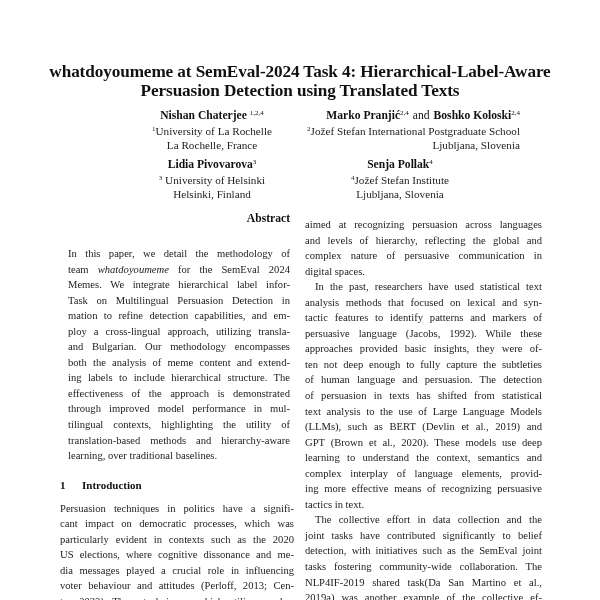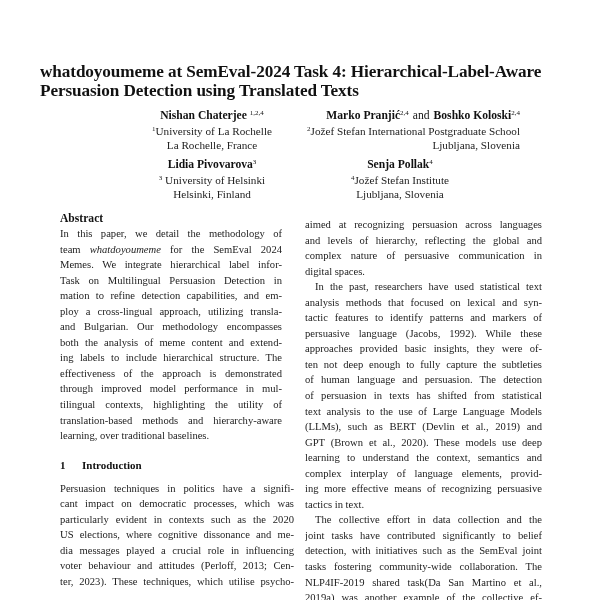--- a/index.html
+++ b/index.html
@@ -1,25 +1,25 @@
 <!DOCTYPE html>
 <html><head>
 <meta charset="utf-8">
 <style>
   html, body { margin: 0; padding: 0; background: #ffffff; }
   body { width: 600px; height: 600px; overflow: hidden; position: relative; font-family: "Liberation Serif", "DejaVu Serif", serif; color: #1a1a1a; }
   .page { position: absolute; left: 0; top: 0; width: 600px; height: 600px; background: #fff; }
-  .title { position: absolute; left: 40px; width: 520px; top: 62px; font-weight: bold; font-size: 17.2px; line-height: 19px; color: #111; letter-spacing: -0.1px; }
+  .title { position: absolute; left: 40px; width: 520px; top: 62px; text-align: center; font-weight: bold; font-size: 17.2px; line-height: 19px; color: #111; letter-spacing: -0.1px; }
   .title div { white-space: nowrap; }
   .author-block { position: absolute; text-align: center; font-size: 11.2px; line-height: 14.6px; color: #222; white-space: nowrap; }
   .author-name { font-weight: bold; font-size: 11.6px; color: #111; margin-top: 9px; }
   .author-name sup, .aff sup { font-weight: normal; font-size: 7px; vertical-align: 4px; line-height: 0; }
   .and { font-weight: normal; margin: 0 4px; }
   .col { position: absolute; font-size: 10.6px; line-height: 15.55px; color: #222; }
-  .abstract-head { text-align: left; font-weight: bold; font-size: 11.6px; line-height: 14px; margin-bottom: 0; color: #111; }
+  .abstract-head { text-align: right; font-weight: bold; font-size: 11.6px; line-height: 14px; margin-bottom: 20px; color: #111; }
   .abstract-body { padding: 0 6px 0 0; }
   .line { display: block; text-align: justify; text-align-last: justify; white-space: nowrap; overflow: hidden; height: 15.55px; }
   .line.last { text-align-last: left; }
   .line.indent { text-indent: 10px; }
   .section-head { font-weight: bold; font-size: 11px; line-height: 15px; margin: 14px 0 8px 0; color: #111; white-space: nowrap; }
   .section-head .num { display: inline-block; width: 22px; }
   em { font-style: italic; }
 </style>
 </head>
 <body>
@@ -50,21 +50,21 @@
   </div>
 
   <div class="author-block" style="left:300px; width:200px; top:149px;">
     <div class="author-name"><span>Senja Pollak</span><sup>4</sup></div>
     <div class="aff"><sup>4</sup><span>Jožef Stefan Institute</span></div>
     <div>Ljubljana, Slovenia</div>
   </div>
 
   <div class="col" style="left:60px; width:230px; top:212px;">
     <div class="abstract-head">Abstract</div>
-    <div class="abstract-body" style="margin-left:0px; width:222px;">
+    <div class="abstract-body" style="margin-left:8px; width:222px;">
       <span class="line">In this paper, we detail the methodology of</span>
       <span class="line"><span>team </span><em>whatdoyoumeme</em><span> for the SemEval 2024</span></span>
       <span class="line">Memes. We integrate hierarchical label infor-</span>
       <span class="line">Task on Multilingual Persuasion Detection in</span>
       <span class="line">mation to refine detection capabilities, and em-</span>
       <span class="line">ploy a cross-lingual approach, utilizing transla-</span>
       <span class="line">and Bulgarian. Our methodology encompasses</span>
       <span class="line">both the analysis of meme content and extend-</span>
       <span class="line">ing labels to include hierarchical structure. The</span>
       <span class="line">effectiveness of the approach is demonstrated</span>

